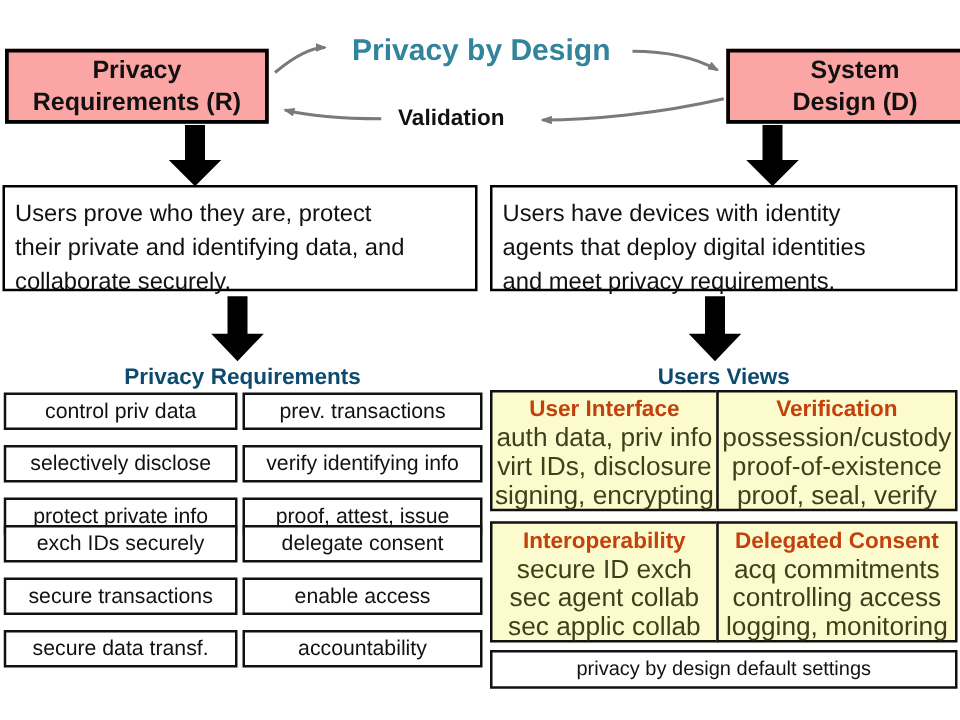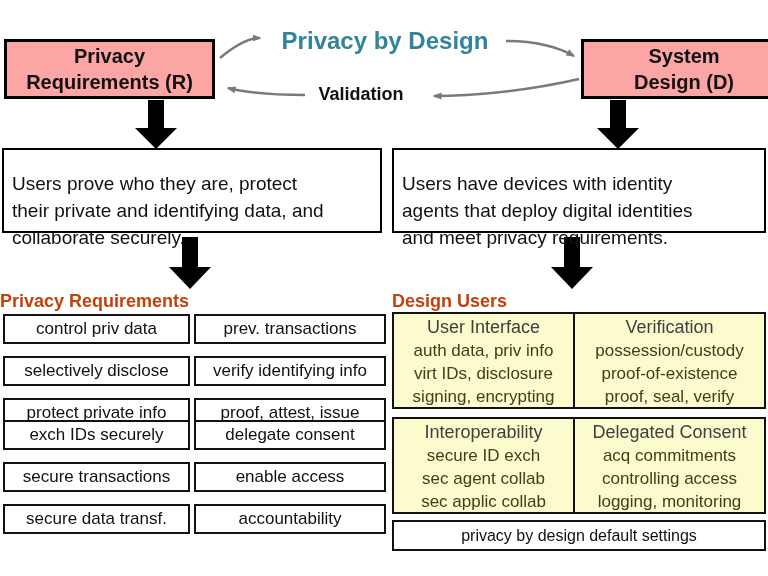--- a/index.html
+++ b/index.html
@@ -16,41 +16,41 @@
   }
   .title{
     color:#31849B;font-weight:bold;font-size:24px;text-align:center;
   }
   .validation{
     color:#111;font-weight:bold;font-size:18px;text-align:center;
   }
   
   .descbox{
     border:2.5px solid #000;background:#fff;box-sizing:border-box;
-    font-size:19px;line-height:27px;padding:20px 8px;text-align:left;
+    font-size:19px;line-height:27px;padding:8px 8px;text-align:left;
   }
   
   .sectionhead{
-    color:#c2410c;font-weight:bold;font-size:18px;
+    color:#0c4a6e;font-weight:bold;font-size:18px;text-align:center;
   }
   
   .reqcol{display:flex;flex-direction:column;gap:12px;}
   .reqcell{
     border:2px solid #111;background:#fff;box-sizing:border-box;height:30px;
     display:flex;align-items:center;justify-content:center;font-size:17px;
   }
   
   .dvrow{display:flex;}
   .dvcell{
     border:2px solid #111;background:#FBFBCE;box-sizing:border-box;height:97px;
     text-align:center;padding-top:1px;
   }
   .dvcell + .dvcell{margin-left:-2px;}
-  .dvtitle{font-weight:normal;font-size:18px;line-height:24px;color:#404040;display:block;}
-  .dvline{font-size:17px;line-height:23px;color:#3F3F1C;display:block;}
+  .dvtitle{font-weight:bold;font-size:18px;line-height:24px;color:#c2410c;display:block;}
+  .dvline{font-size:21px;line-height:23px;color:#3F3F1C;display:block;}
   .footerbox{
     border:2px solid #111;background:#fff;box-sizing:border-box;
     display:flex;align-items:center;justify-content:center;font-size:16px;color:#111;
   }
   svg{position:absolute;left:0;top:0;}
 </style>
 </head>
 <body>
 
 <div id="stage">
@@ -95,21 +95,21 @@
 their private and identifying data, and
 collaborate securely.</span>
   </div>
   <div class="abs descbox" style="left:392px;top:148px;width:374px;height:85px;">
     <span class="ml">Users have devices with identity
 agents that deploy digital identities
 and meet privacy requirements.</span>
   </div>
 
   <div class="abs sectionhead" style="left:0px;top:291px;width:388px;">Privacy Requirements</div>
-  <div class="abs sectionhead" style="left:392px;top:291px;width:374px;">Design Users</div>
+  <div class="abs sectionhead" style="left:392px;top:291px;width:374px;">Users Views</div>
 
   <div class="abs reqcol" style="left:3px;top:314px;width:187px;">
     <div class="reqcell">control priv data</div>
     <div class="reqcell">selectively disclose</div>
     <div class="reqcell">protect private info</div>
   </div>
   <div class="abs reqcol" style="left:194px;top:314px;width:192px;">
     <div class="reqcell">prev. transactions</div>
     <div class="reqcell">verify identifying info</div>
     <div class="reqcell">proof, attest, issue</div>

